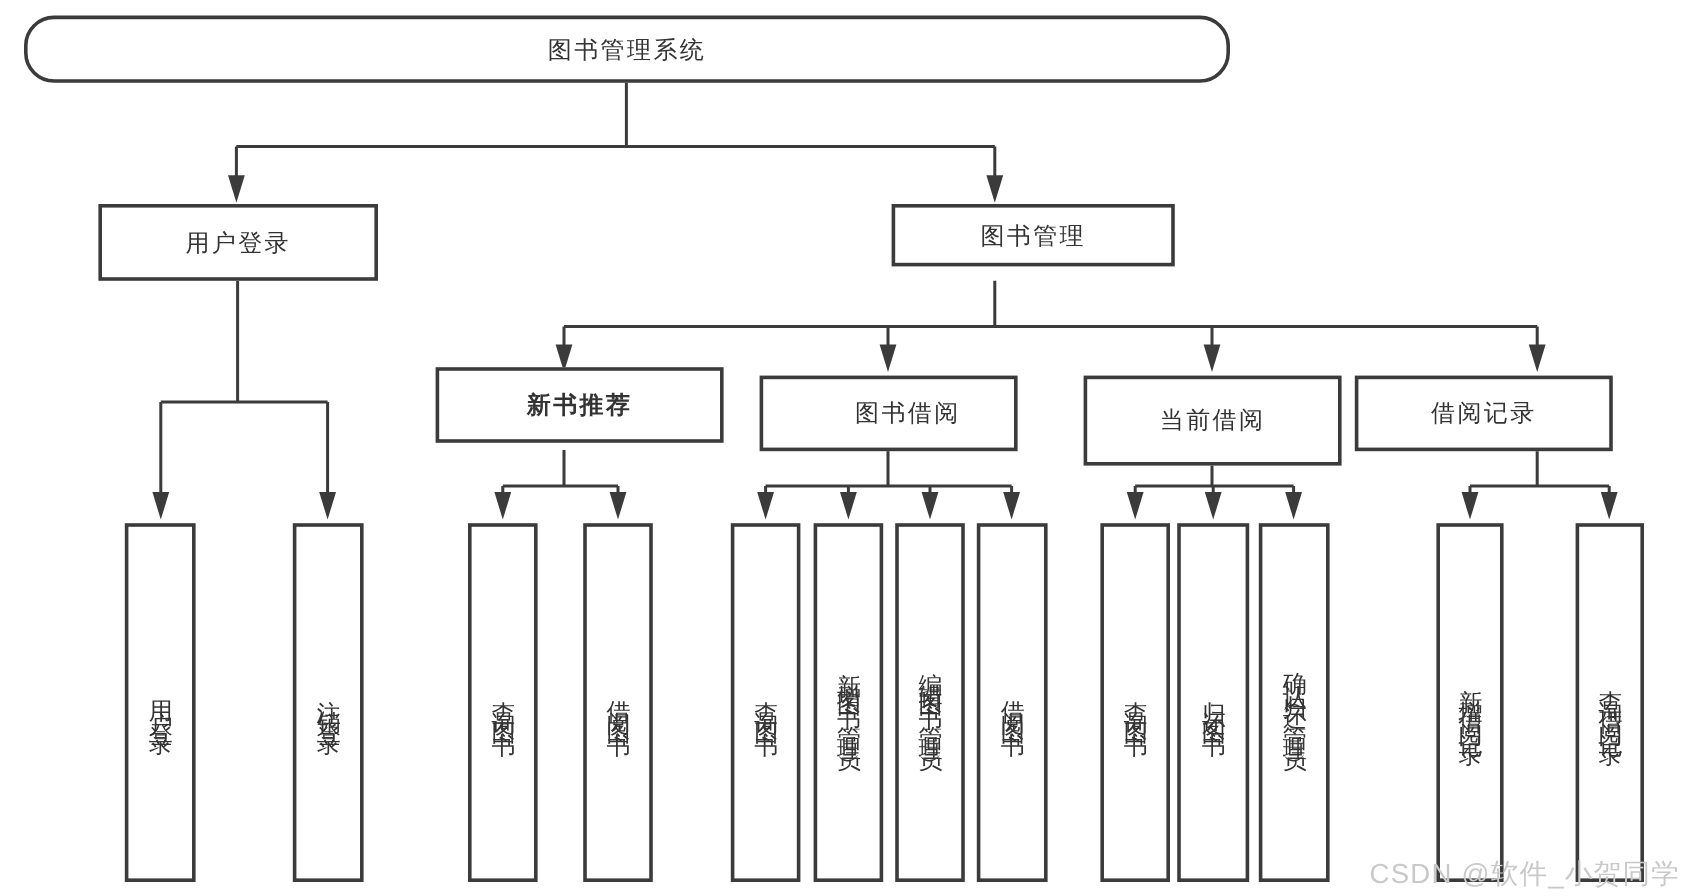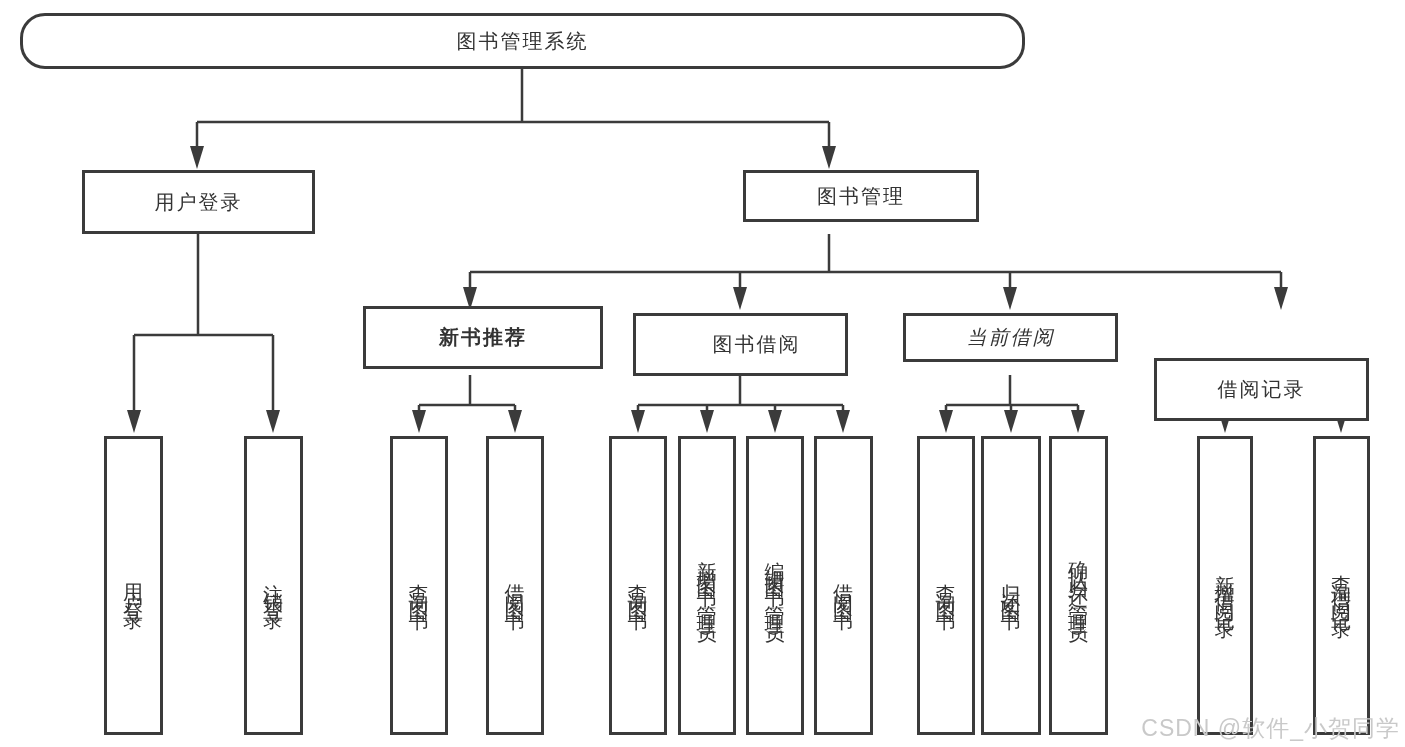--- a/index.html
+++ b/index.html
@@ -108,24 +108,24 @@
   <div class="box" style="left:743px; top:170px; width:236px; height:52px;">
     <span class="h-label">图书管理</span>
   </div>
 
   <div class="box" style="left:363px; top:306px; width:240px; height:63px;font-weight:bold;">
     <span class="h-label">新书推荐</span>
   </div>
   <div class="box" style="left:633px; top:313px; width:215px; height:63px;padding-left:32px;">
     <span class="h-label">图书借阅</span>
   </div>
-  <div class="box" style="left:903px; top:313px; width:215px; height:49px;font-style:italic;">
+  <div class="box" style="left:903px; top:313px; width:215px; height:75px;">
     <span class="h-label">当前借阅</span>
   </div>
-  <div class="box" style="left:1154px; top:313px; width:215px; height:63px;margin-top:45px;">
+  <div class="box" style="left:1129px; top:313px; width:215px; height:63px;">
     <span class="h-label">借阅记录</span>
   </div>
 
   <div class="box" style="left:104px; top:436px; width:59px; height:299px;">
     <span class="v-label">用户登录</span>
   </div>
   <div class="box" style="left:244px; top:436px; width:59px; height:299px;">
     <span class="v-label">注销登录</span>
   </div>
 

